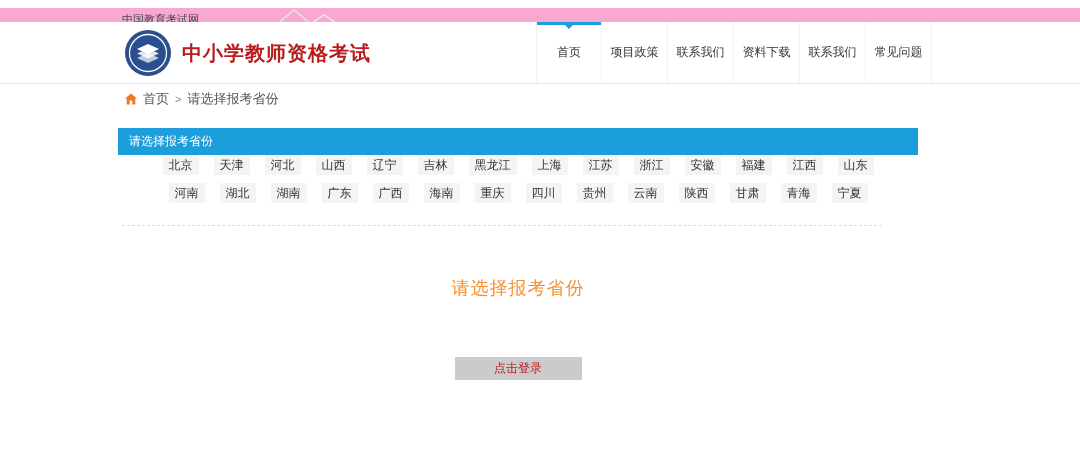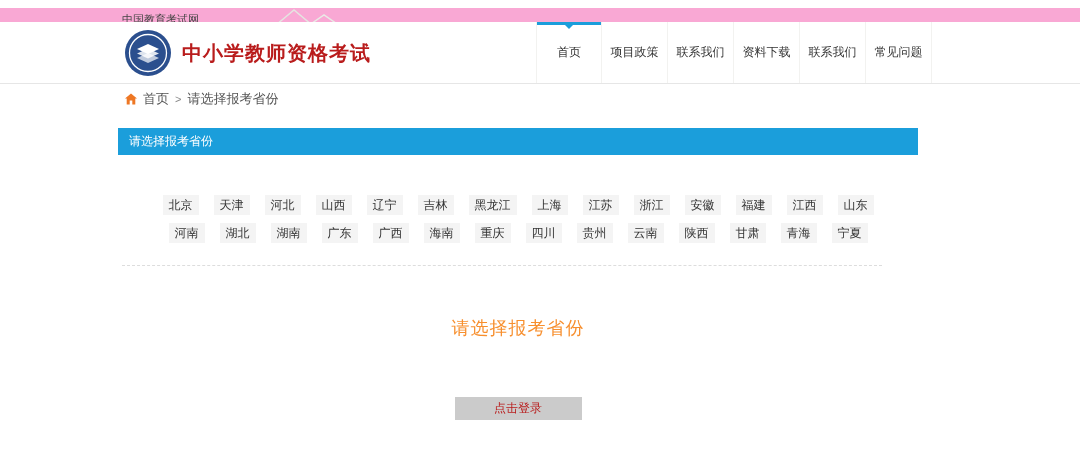--- a/index.html
+++ b/index.html
@@ -29,21 +29,21 @@
 
   
   .breadcrumb { position:absolute; top:90px; left:125px; display:flex; align-items:center; font-size:13px; color:#555; }
   .crumb-home { margin-left:6px; cursor:pointer; }
   .crumb-sep { margin:0 6px; color:#888; font-size:11px; }
 
   
   .container { position:absolute; left:118px; top:128px; width:800px; }
   .banner { height:27px; line-height:27px; background:#1b9edb; color:#fff; font-size:12px; padding-left:11px; }
 
-  .prov-rows { margin-top:40px; }
+  .prov-rows { }
   .prov-row { display:flex; justify-content:center; gap:15px; margin-bottom:8px; }
   .prov { background:#f4f4f4; border:none; font-size:12px; color:#333; padding:4px 6px; line-height:12px;
           cursor:pointer; font-family:inherit; white-space:nowrap; }
 
   .dashed { border-top:1px dashed #ddd; margin:22px 36px 0 4px; height:0; }
 
   .prompt { margin-top:50px; text-align:center; font-size:18px; color:#f78f2e; letter-spacing:1px; }
 
   .login-btn { display:block; margin:57px auto 0; width:127px; height:23px; background:#cbcbcb;
                color:#b91c1c; border:none; font-size:12px; line-height:23px; text-align:center;

